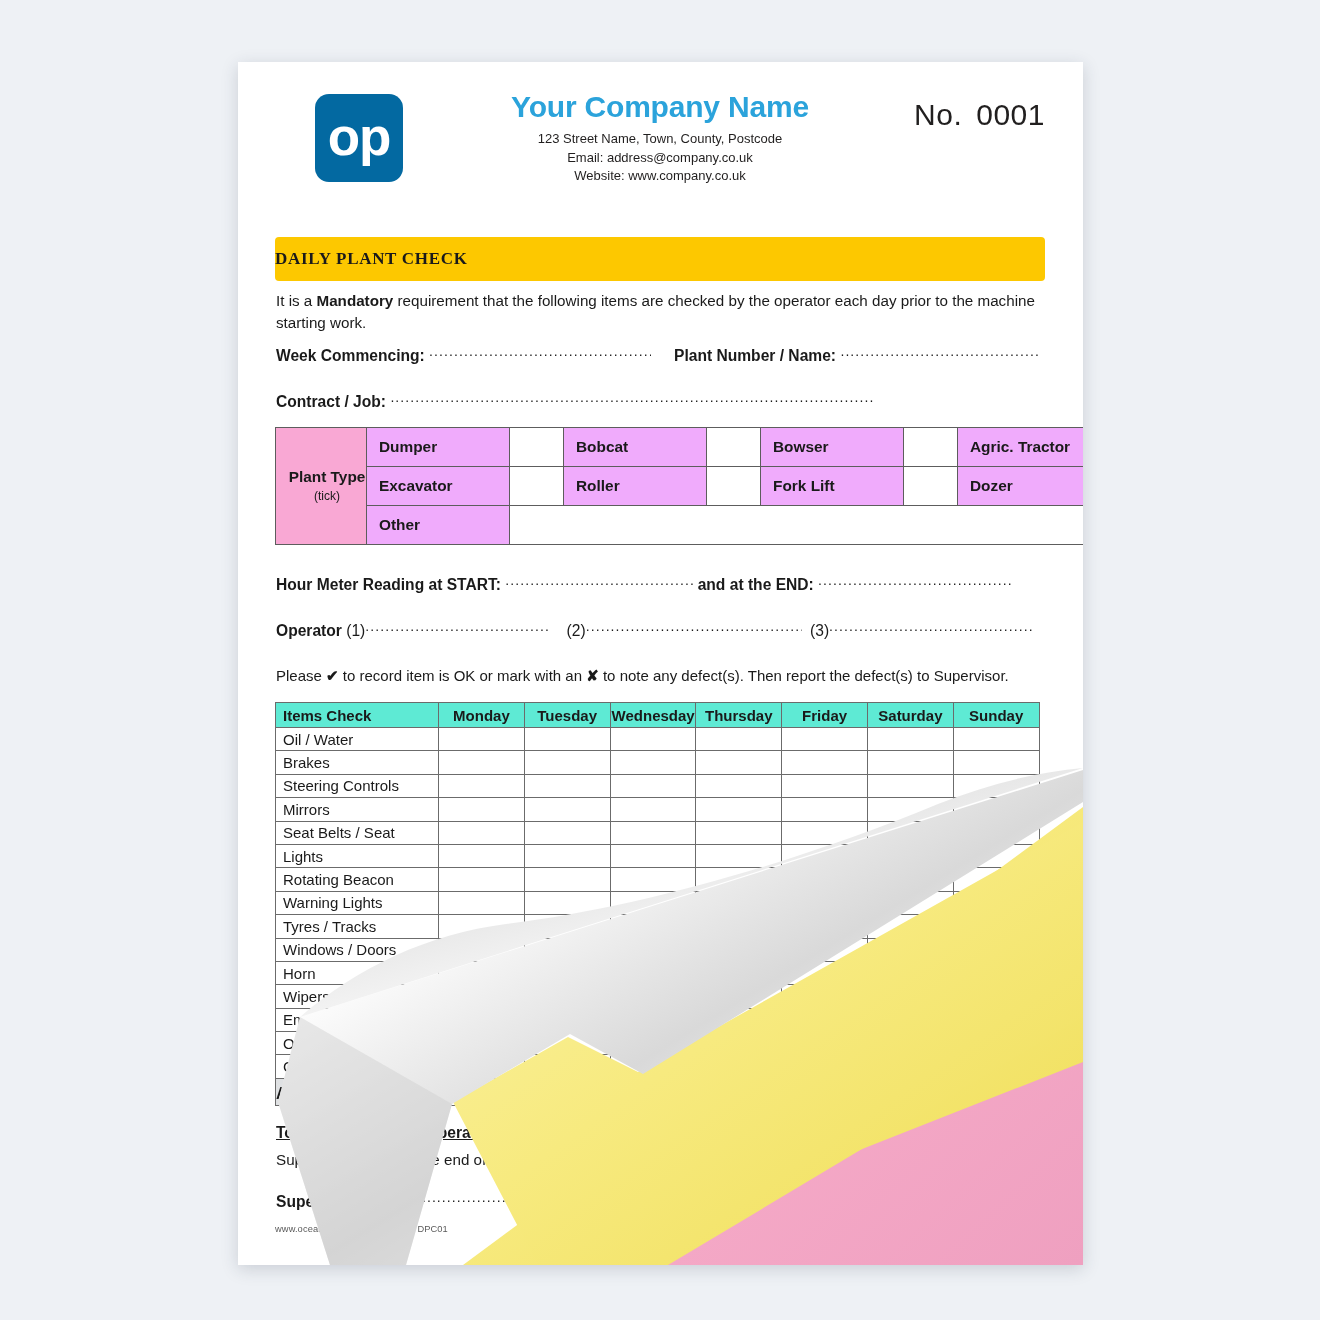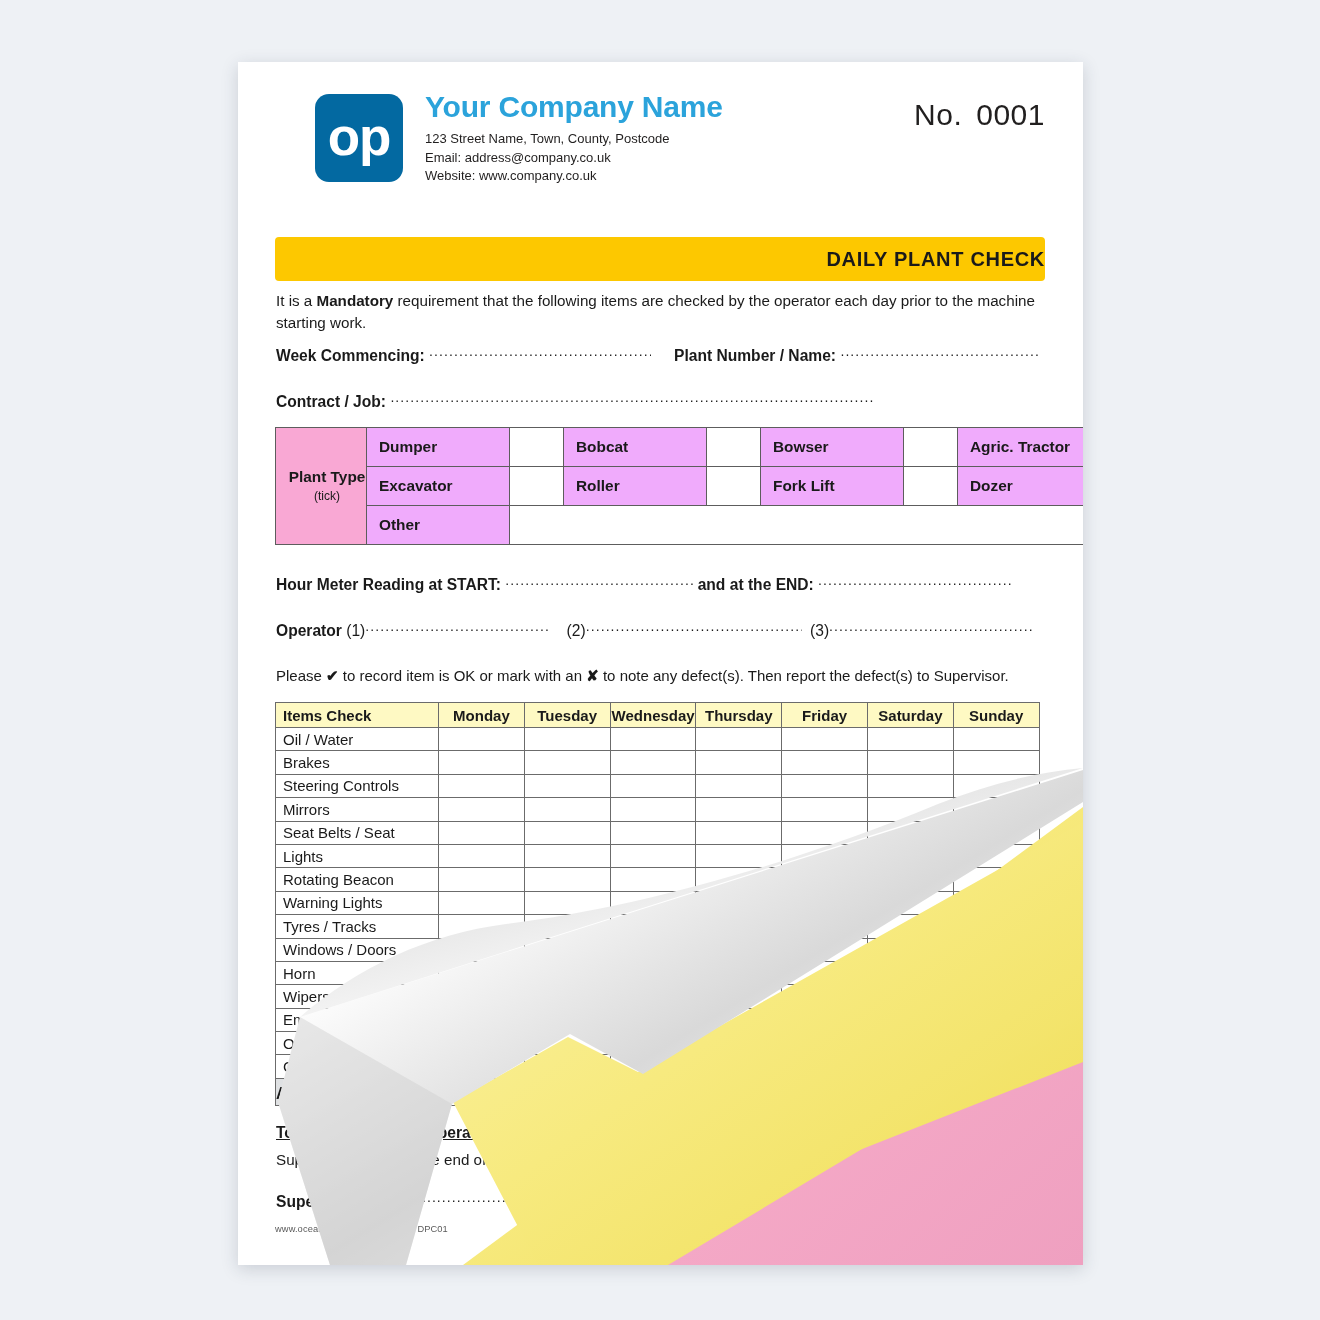--- a/index.html
+++ b/index.html
@@ -61,20 +61,21 @@
     font-weight: bold;
     letter-spacing: -1px;
     line-height: 86px;
     text-align: center;
     font-family: "Liberation Sans", sans-serif;
   }
   .co-block {
     position: absolute;
     left: 150px; top: -6px;
     width: 470px;
+    text-align: center;
   }
   .co-name {
     color: #2ba3db;
     font-size: 30px;
     font-weight: bold;
     letter-spacing: -.2px;
     line-height: 38px;
     white-space: nowrap;
   }
   .co-line {
@@ -96,25 +97,26 @@
 
   
   .banner {
     position: absolute;
     left: 0; top: 175px;
     width: 770px;
     height: 44px;
     background: #fdc800;
     border-radius: 4px;
     color: #1a1a1a;
-    font-size: 20px;
+    font-size: 17px;
     font-weight: bold;
     letter-spacing: .7px;
     line-height: 44px;
-    text-align: right;
+    text-align: left;
+    font-family: Liberation Serif, serif;
   }
 
   
   .para {
     position: absolute;
     color: #1a1a1a;
     font-size: 15.2px;
     line-height: 21.5px;
   }
   .para b { font-weight: bold; }
@@ -189,21 +191,21 @@
     border-collapse: collapse;
     table-layout: fixed;
   }
   .cl-table th, .cl-table td {
     border: 1.1px solid #6b6b6b;
     height: 20.4px;
     font-size: 15px;
     color: #1a1a1a;
   }
   .cl-table thead th {
-    background: #fef9c3;
+    background: #5eead4;
     font-weight: bold;
     height: 22px;
     font-size: 15px;
     text-align: center;
   }
   .cl-table thead th.first {
     text-align: left;
     padding-left: 7px;
   }
   .cl-table td.item {

